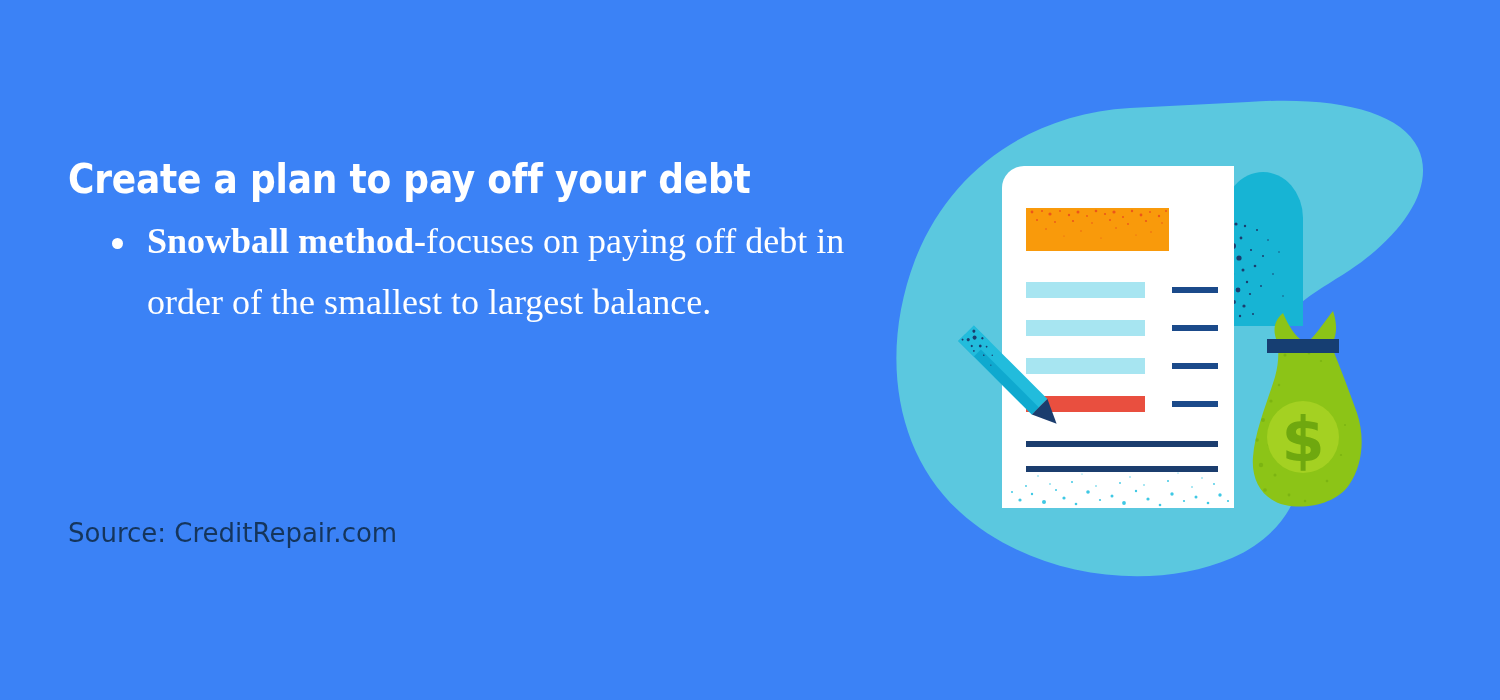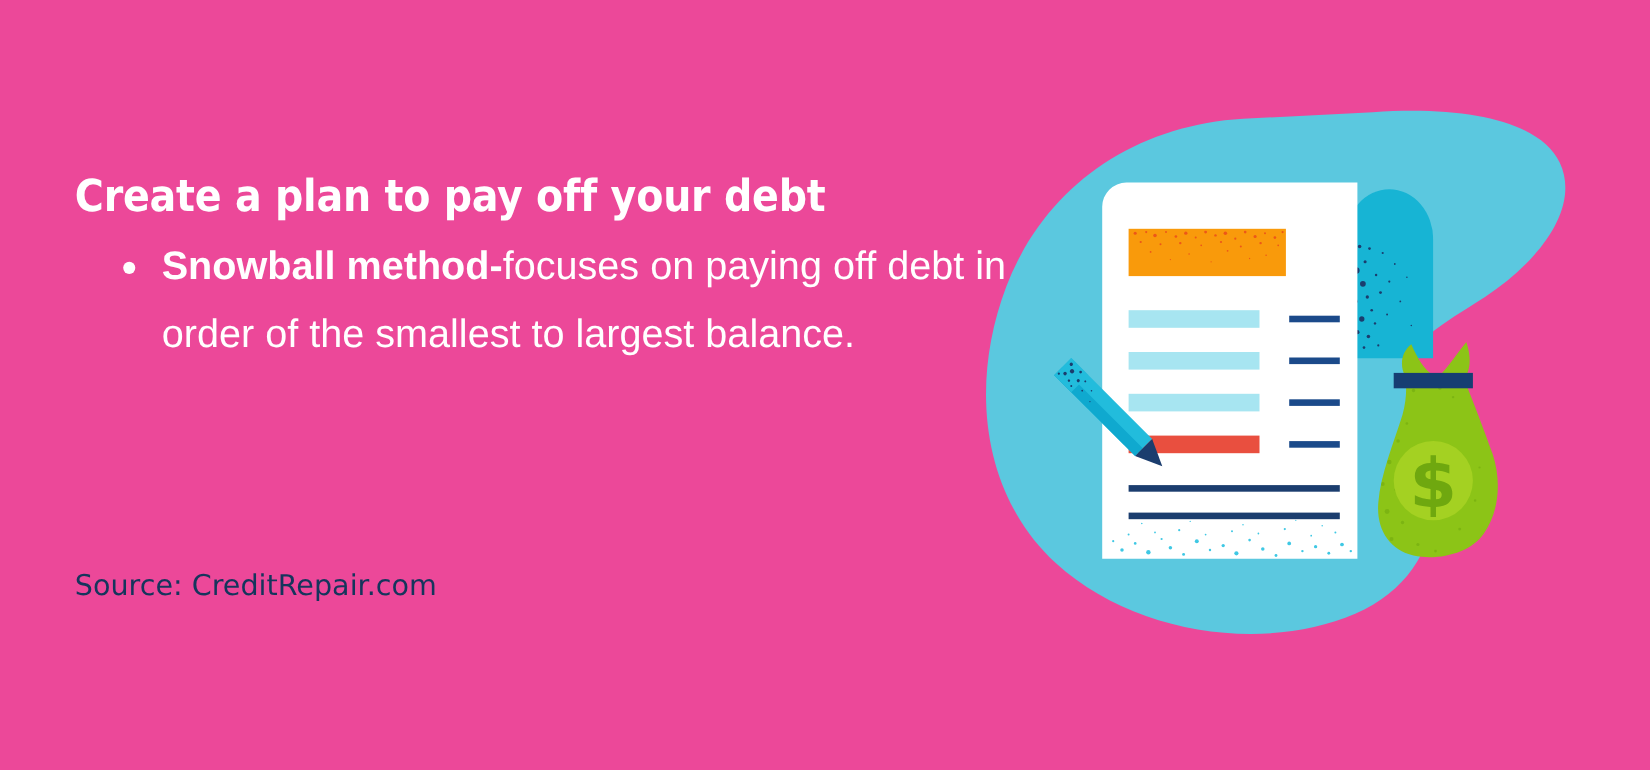--- a/index.html
+++ b/index.html
@@ -10,21 +10,21 @@
     width: 1500px;
     height: 700px;
     background: #03B4D3;
     font-family: "Liberation Sans", sans-serif;
     overflow: hidden;
   }
   .canvas {
     position: relative;
     width: 1500px;
     height: 700px;
-    background: #ec4899;
+    background: #3b82f6;
     overflow: hidden;
   }
 
   
   .text-block {
     position: absolute;
     left: 68px;
     top: 155px;
     width: 860px;
   }
@@ -39,21 +39,21 @@
     white-space: nowrap;
   }
   .bullet-list {
     list-style: none;
     margin: 0;
     padding: 0;
   }
   .bullet-item {
     position: relative;
     padding-left: 79px;
-    font-family: Liberation Sans, sans-serif;
+    font-family: Liberation Serif, serif;
     font-size: 36px;
     line-height: 61px;
     color: #FFFFFF;
     margin-bottom: 0px;
   }
   .bullet-item::before {
     content: "";
     position: absolute;
     left: 44px;
     top: 27px;

